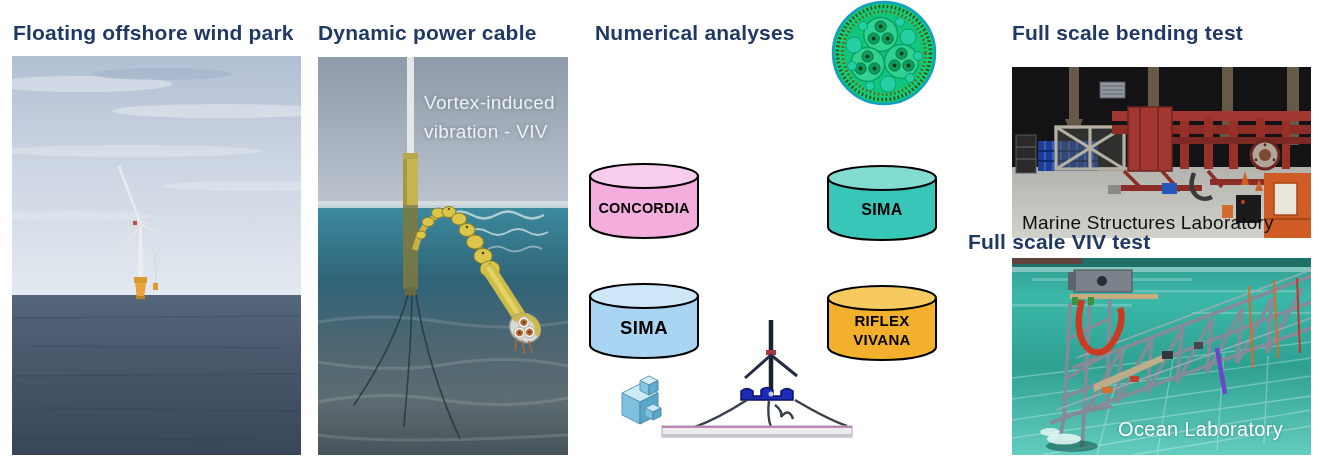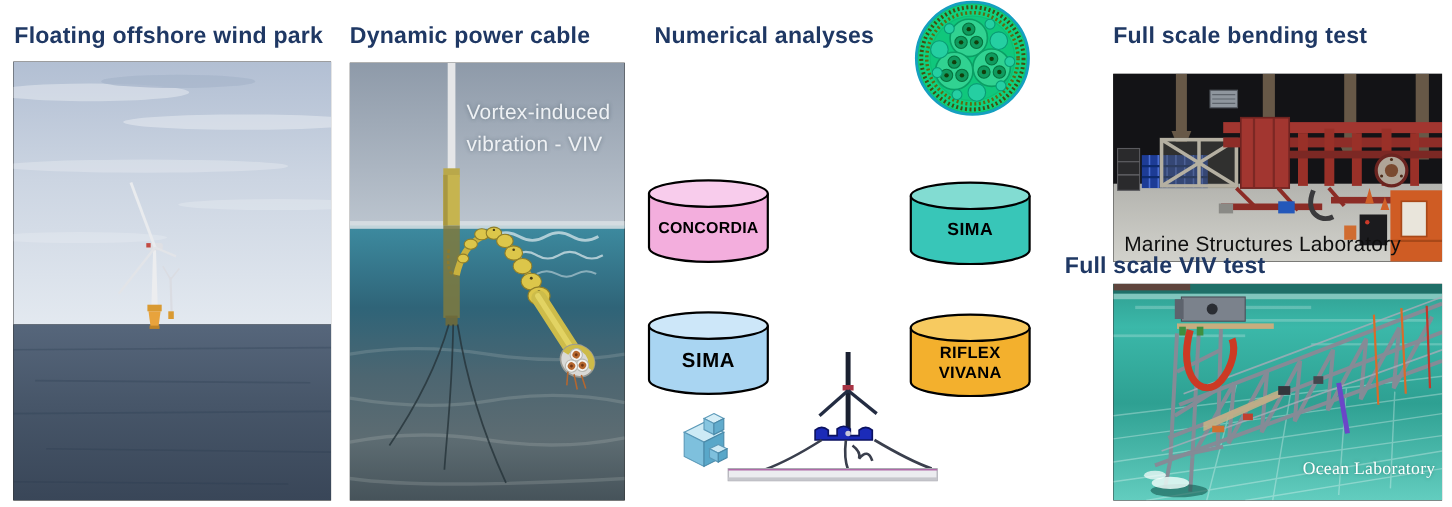--- a/index.html
+++ b/index.html
@@ -6,22 +6,22 @@
   .slide{position:relative;width:1320px;height:461px;background:#ffffff;overflow:hidden;
          font-family:"Liberation Sans",sans-serif;}
   .panel-title{position:absolute;top:21px;font-weight:bold;font-size:21px;
                color:#1f3864;white-space:nowrap;letter-spacing:.2px;}
   .photo{position:absolute;overflow:hidden;background:#000;}
   .photo svg{display:block;}
   .overlay-text{position:absolute;left:106px;top:31px;color:#eef1f4;font-size:19px;
                 line-height:29px;letter-spacing:.3px;text-shadow:0 0 4px rgba(40,60,70,.45);}
   .caption-dark{position:absolute;left:10px;top:145px;color:#0e0e0e;font-size:19px;
                 letter-spacing:.2px;white-space:nowrap;}
-  .caption-light{position:absolute;right:6px;top:160px;color:#ffffff;font-size:16px;
-                 letter-spacing:.3px;white-space:nowrap;text-shadow:0 0 3px rgba(20,90,80,.5);font-family:Liberation Serif, serif;}
+  .caption-light{position:absolute;right:28px;top:160px;color:#ffffff;font-size:20px;
+                 letter-spacing:.3px;white-space:nowrap;text-shadow:0 0 3px rgba(20,90,80,.5);}
   .cyl{position:absolute;width:112px;height:80px;}
   .cyl svg{position:absolute;left:0;top:0;}
   .cyl .cyl-label{position:absolute;left:0;right:0;top:16px;bottom:4px;display:flex;
       flex-direction:column;align-items:center;justify-content:center;
       font-weight:bold;color:#000;text-align:center;}
   .lbl-sm{font-size:14.5px;letter-spacing:.2px;}
   .lbl-md{font-size:16px;letter-spacing:.4px;}
   .lbl-lg{font-size:18.5px;letter-spacing:.5px;}
   .lbl-two{font-size:15px;line-height:19px;letter-spacing:.3px;}
   .abs{position:absolute;}

